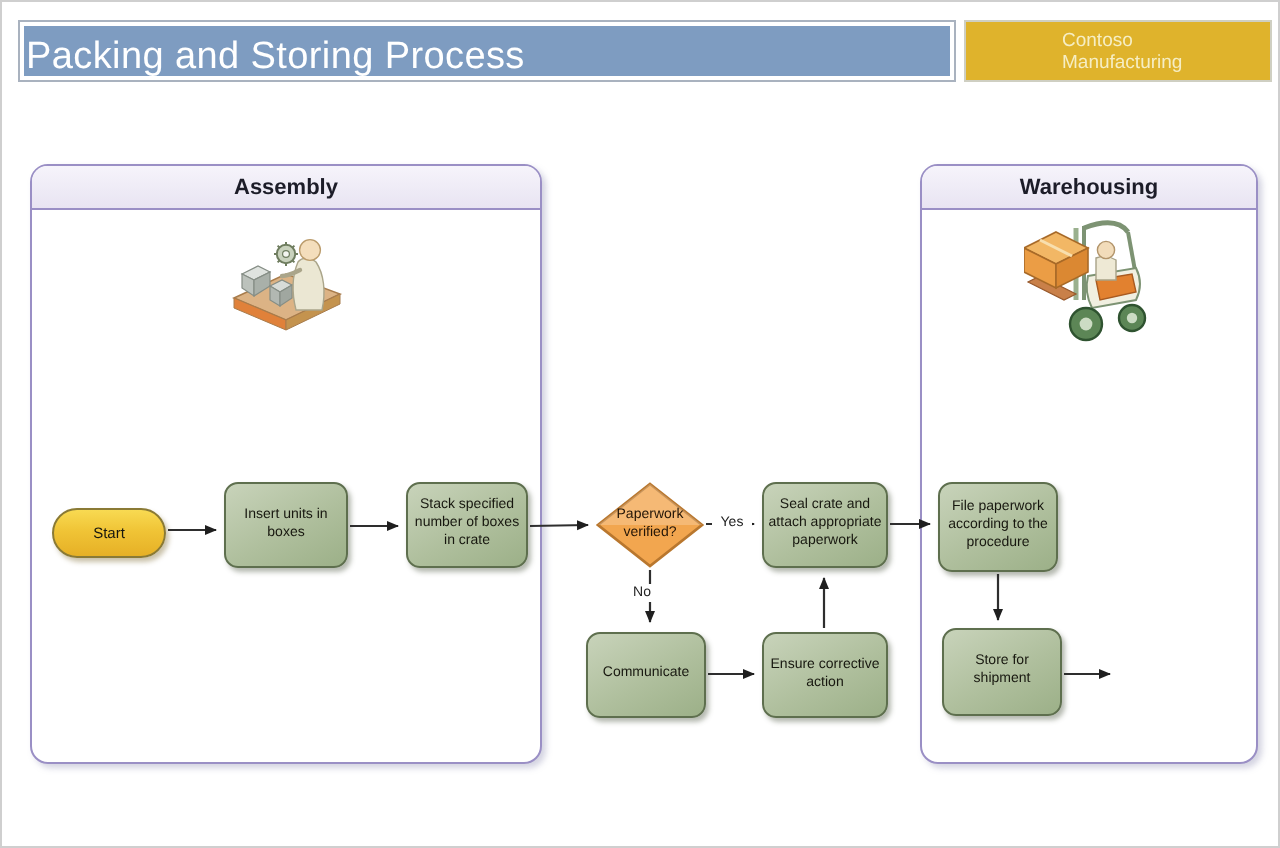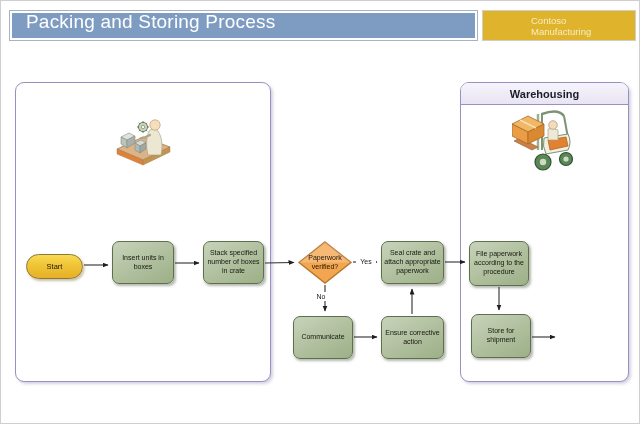--- a/index.html
+++ b/index.html
@@ -5,21 +5,21 @@
   html,body{margin:0;padding:0;background:#fff;}
   .canvas{
     position:relative;width:640px;height:424px;box-sizing:border-box;
     background:#ffffff;border:1px solid #cfcfcf;overflow:hidden;
     font-family:"Liberation Sans",sans-serif;
   }
   
   .titlebar{position:absolute;left:8px;top:9px;width:627px;height:31px;display:flex;gap:4px;z-index:2;}
   .titlebar-main{
     flex:1;background:var(--header-blue,#7E9CC1);border:1px solid #a9b2bf;
-    box-shadow:inset 0 0 0 2px #ffffff;display:flex;align-items:flex-start;padding-left:16px;box-sizing:border-box;
+    box-shadow:inset 0 0 0 2px #ffffff;display:flex;align-items:flex-end;padding-left:3px;box-sizing:border-box;
   }
   .titlebar-main span{color:#ffffff;font-size:19px;letter-spacing:.2px;}
   .titlebar-badge{
     width:154px;background:var(--header-gold,#DFB32C);border:1px solid #cfcfc2;
     display:flex;align-items:center;justify-content:flex-end;padding-right:7px;box-sizing:border-box;padding-left:48px;
   }
   .titlebar-badge span{color:#f6eec4;font-size:9.5px;}
   
   .lane{
     position:absolute;top:81px;height:300px;background:#ffffff;
@@ -75,20 +75,23 @@
   <div class="titlebar">
     <div class="titlebar-main">
       <span>Packing and Storing Process</span>
     </div>
     <div class="titlebar-badge">
       <span>Contoso Manufacturing</span>
     </div>
   </div>
 
   <div class="lane" id="lane-assembly">
+    <div class="lane-header">
+      <span>Assembly</span>
+    </div>
     <div class="lane-icon" style="top:27px;">
       <svg width="66" height="58" viewBox="0 0 66 58">
         <polygon points="7,39 33,27 60,37 33,50" fill="#dcb385" stroke="#a87c4c" stroke-width="0.8"></polygon>
         <polygon points="7,39 33,50 33,55 7,44" fill="#e0813a" stroke="#a87c4c" stroke-width="0.5"></polygon>
         <polygon points="33,50 60,37 60,42 33,55" fill="#c4934e" stroke="#a87c4c" stroke-width="0.5"></polygon>
         <polygon points="11,27 19,23 25,26 17,30" fill="#dfe3df" stroke="#858d85" stroke-width="0.6"></polygon>
         <polygon points="11,27 17,30 17,38 11,34" fill="#bcc2bc" stroke="#858d85" stroke-width="0.6"></polygon>
         <polygon points="17,30 25,26 25,33 17,38" fill="#a9b0a9" stroke="#858d85" stroke-width="0.6"></polygon>
         <polygon points="25,33 31,30 36,32.5 30,36" fill="#d7dbd7" stroke="#858d85" stroke-width="0.6"></polygon>
         <polygon points="25,33 30,36 30,43 25,40" fill="#b2b8b2" stroke="#858d85" stroke-width="0.6"></polygon>

